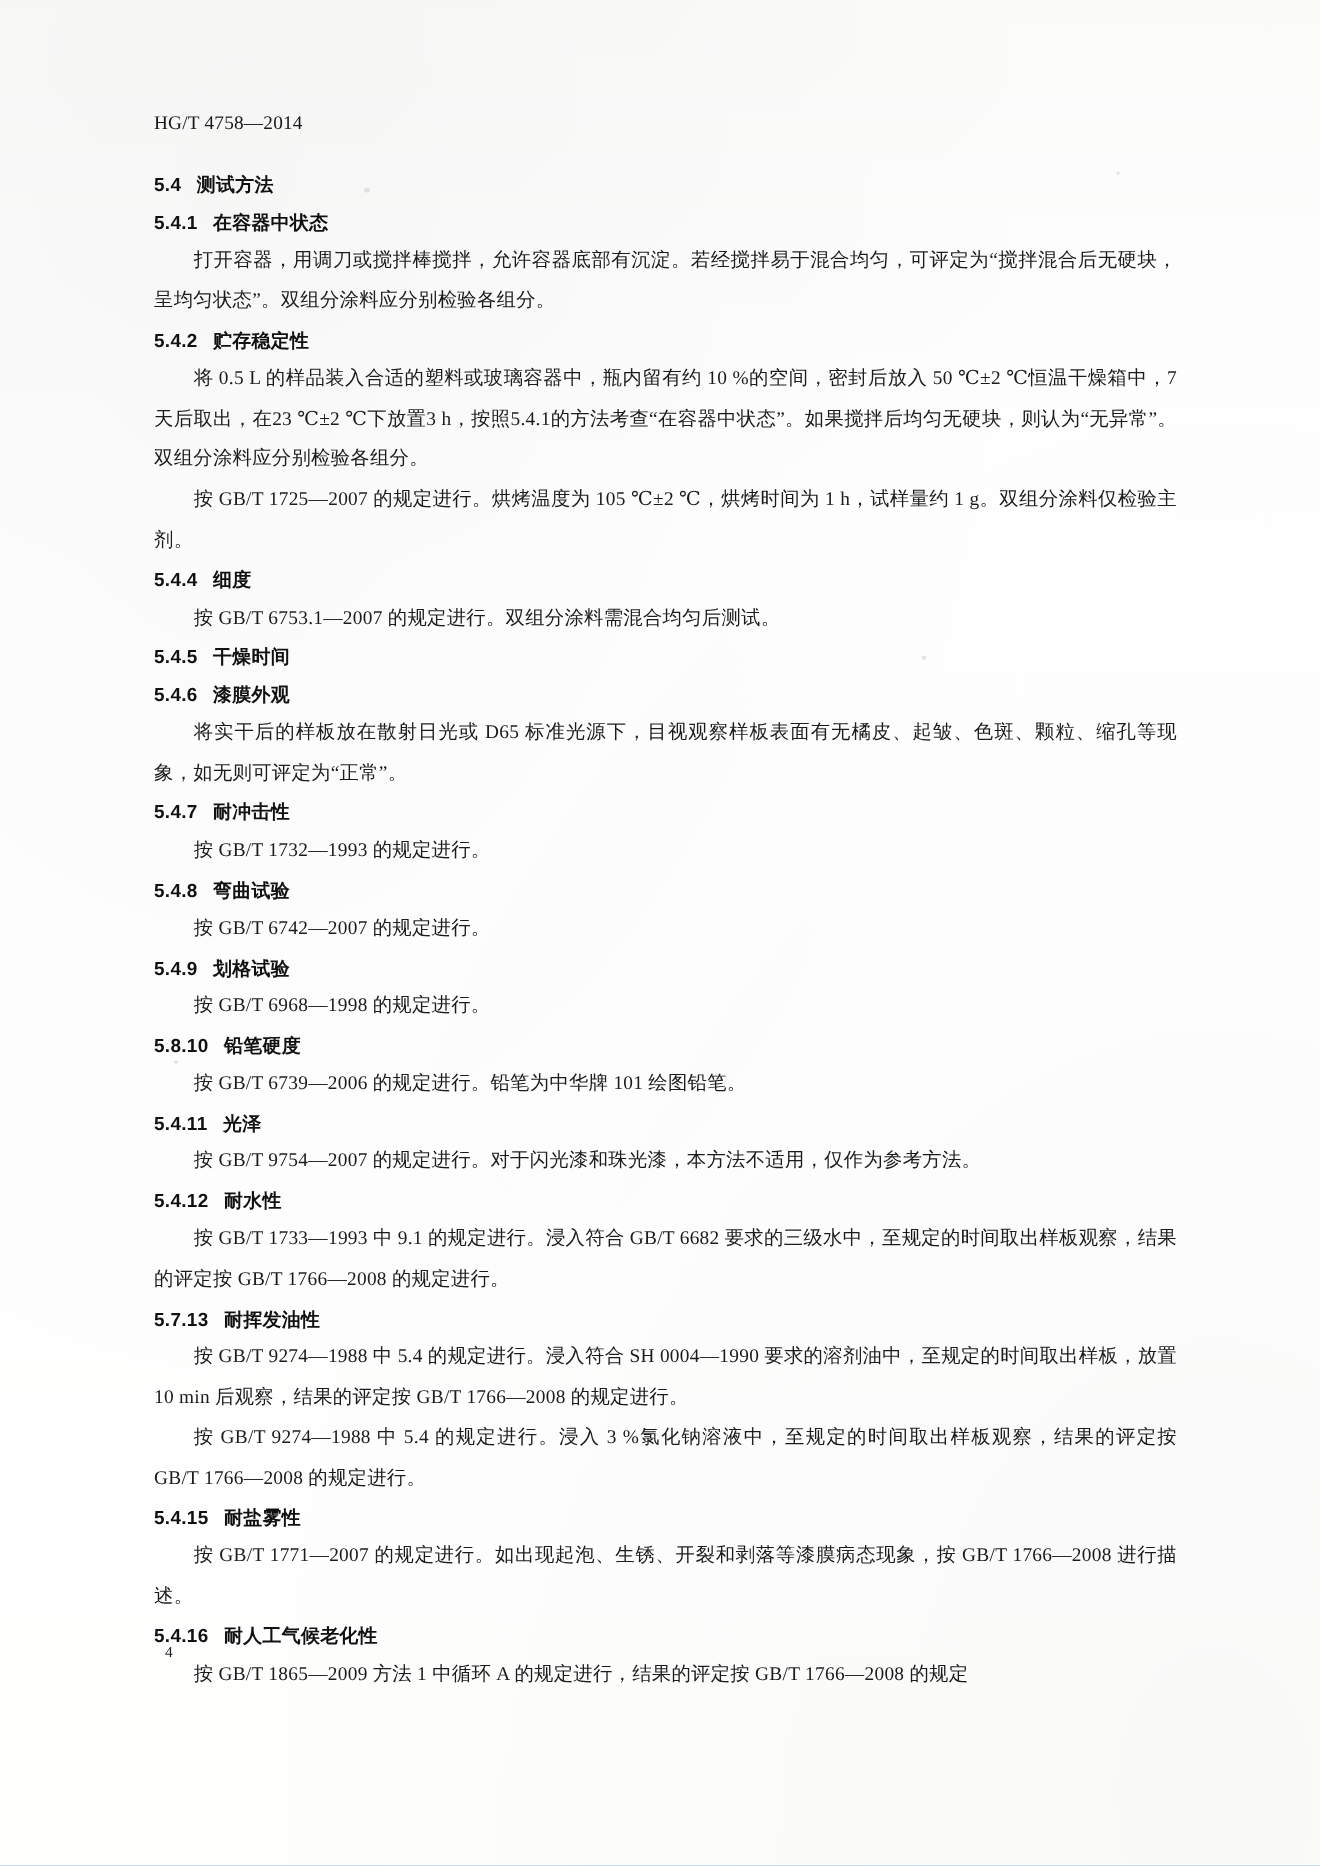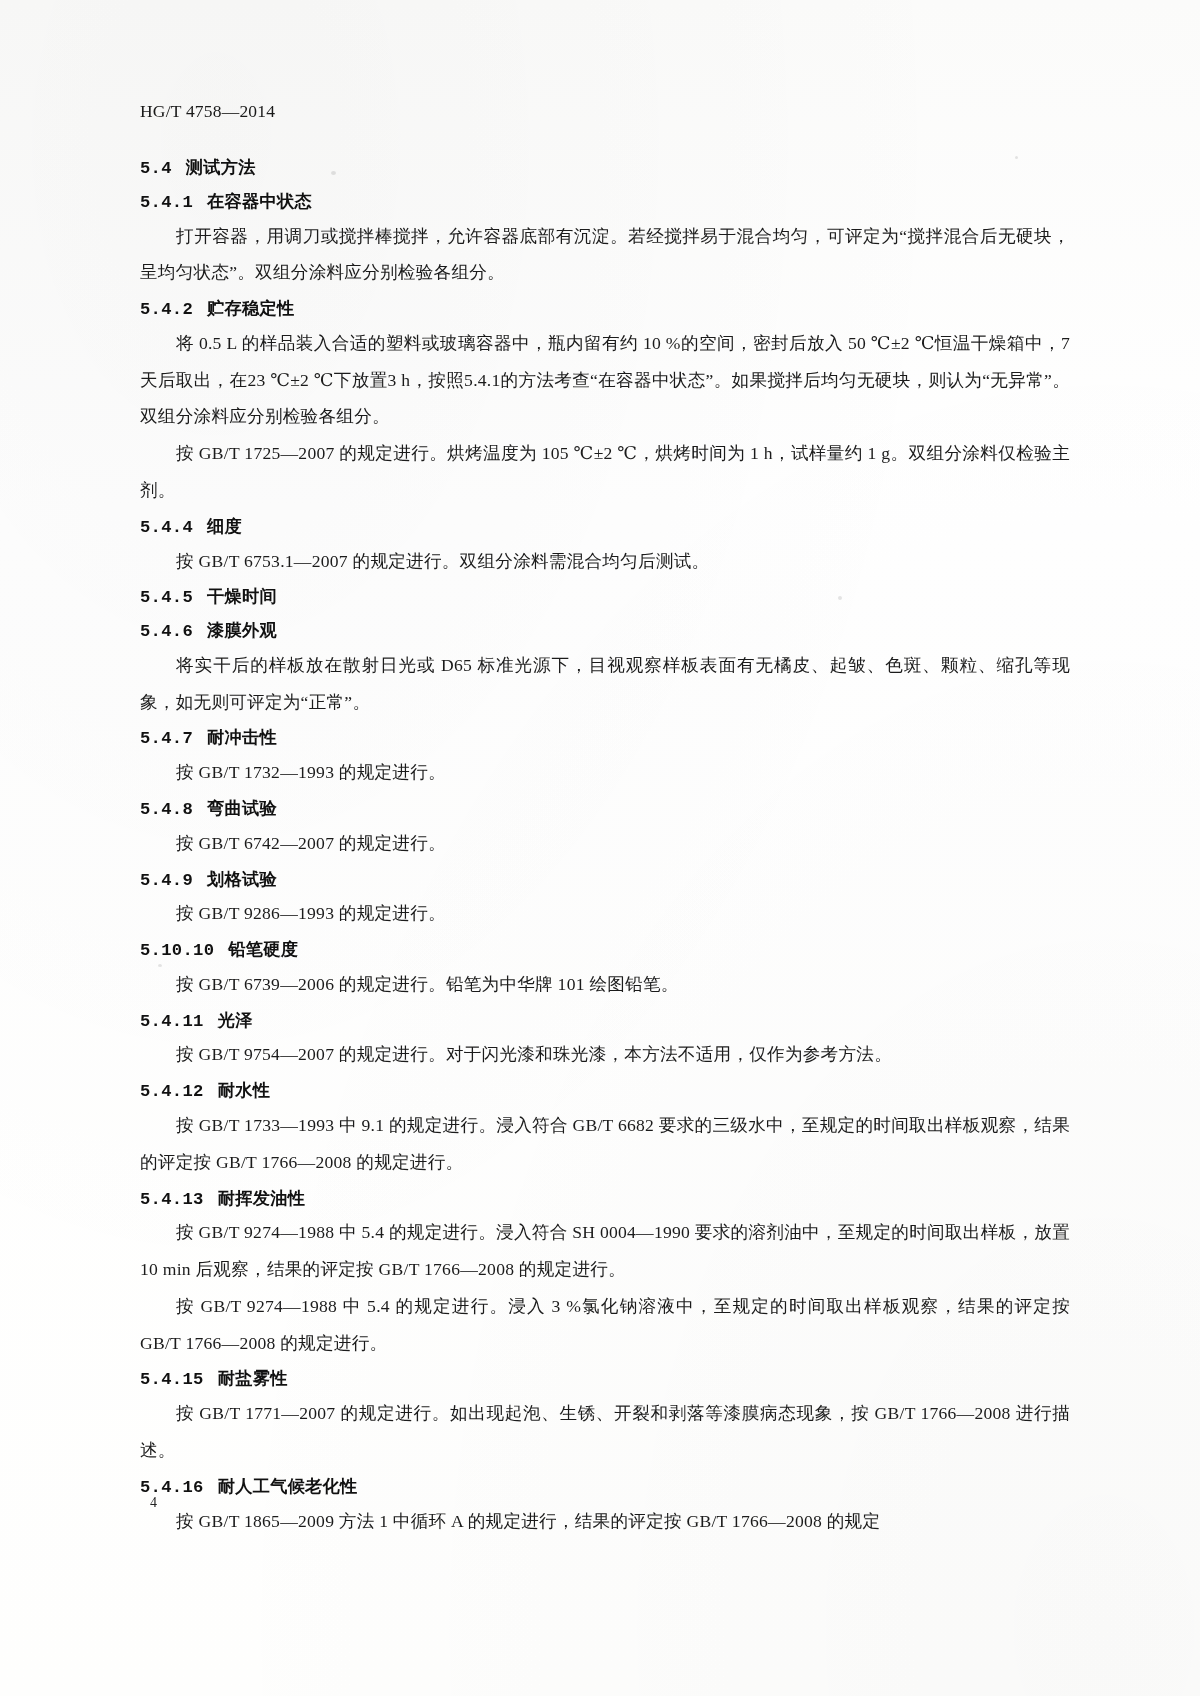--- a/index.html
+++ b/index.html
@@ -40,21 +40,21 @@
     font-family: "Liberation Serif", "DejaVu Serif", serif;
     white-space: nowrap;
   }
   .body-block {
     position: absolute;
     left: 140px;
     top: 150px;
     width: 930px;
   }
   .h3 {
-    font-family: Liberation Mono, monospace;
+    font-family: Liberation Sans, sans-serif;
     font-weight: 700;
     font-size: 17.2px;
     color: #111111;
     margin: 0;
     padding: 6px 0 2px 0;
     line-height: 1.5;
     letter-spacing: 0.3px;
     white-space: nowrap;
   }
   .h3 .num {
@@ -111,28 +111,28 @@
         <h3 class="h3"><span class="num">5.4.4</span><span>细度</span></h3>
         <p class="para indent">按 GB/T 6753.1—2007 的规定进行。双组分涂料需混合均匀后测试。</p>
         <h3 class="h3"><span class="num">5.4.5</span><span>干燥时间</span></h3>
         <h3 class="h3"><span class="num">5.4.6</span><span>漆膜外观</span></h3>
         <p class="para indent">将实干后的样板放在散射日光或 D65 标准光源下，目视观察样板表面有无橘皮、起皱、色斑、颗粒、缩孔等现象，如无则可评定为“正常”。</p>
         <h3 class="h3"><span class="num">5.4.7</span><span>耐冲击性</span></h3>
         <p class="para indent">按 GB/T 1732—1993 的规定进行。</p>
         <h3 class="h3"><span class="num">5.4.8</span><span>弯曲试验</span></h3>
         <p class="para indent">按 GB/T 6742—2007 的规定进行。</p>
         <h3 class="h3"><span class="num">5.4.9</span><span>划格试验</span></h3>
-        <p class="para indent">按 GB/T 9286—1993 的规定进行。</p>
-        <h3 class="h3"><span class="num">5.10.10</span><span>铅笔硬度</span></h3>
+        <p class="para indent">按 GB/T 6968—1998 的规定进行。</p>
+        <h3 class="h3"><span class="num">5.8.10</span><span>铅笔硬度</span></h3>
         <p class="para indent">按 GB/T 6739—2006 的规定进行。铅笔为中华牌 101 绘图铅笔。</p>
         <h3 class="h3"><span class="num">5.4.11</span><span>光泽</span></h3>
         <p class="para indent">按 GB/T 9754—2007 的规定进行。对于闪光漆和珠光漆，本方法不适用，仅作为参考方法。</p>
         <h3 class="h3"><span class="num">5.4.12</span><span>耐水性</span></h3>
         <p class="para indent">按 GB/T 1733—1993 中 9.1 的规定进行。浸入符合 GB/T 6682 要求的三级水中，至规定的时间取出样板观察，结果的评定按 GB/T 1766—2008 的规定进行。</p>
-        <h3 class="h3"><span class="num">5.4.13</span><span>耐挥发油性</span></h3>
+        <h3 class="h3"><span class="num">5.7.13</span><span>耐挥发油性</span></h3>
         <p class="para indent">按 GB/T 9274—1988 中 5.4 的规定进行。浸入符合 SH 0004—1990 要求的溶剂油中，至规定的时间取出样板，放置 10 min 后观察，结果的评定按 GB/T 1766—2008 的规定进行。</p>
         <p class="para indent">按 GB/T 9274—1988 中 5.4 的规定进行。浸入 3 %氯化钠溶液中，至规定的时间取出样板观察，结果的评定按 GB/T 1766—2008 的规定进行。</p>
         <h3 class="h3"><span class="num">5.4.15</span><span>耐盐雾性</span></h3>
         <p class="para indent">按 GB/T 1771—2007 的规定进行。如出现起泡、生锈、开裂和剥落等漆膜病态现象，按 GB/T 1766—2008 进行描述。</p>
         <h3 class="h3"><span class="num">5.4.16</span><span>耐人工气候老化性</span></h3>
         <p class="para indent">按 GB/T 1865—2009 方法 1 中循环 A 的规定进行，结果的评定按 GB/T 1766—2008 的规定</p>
       </div>
   </div>
 
   <div class="page-num">4</div>

